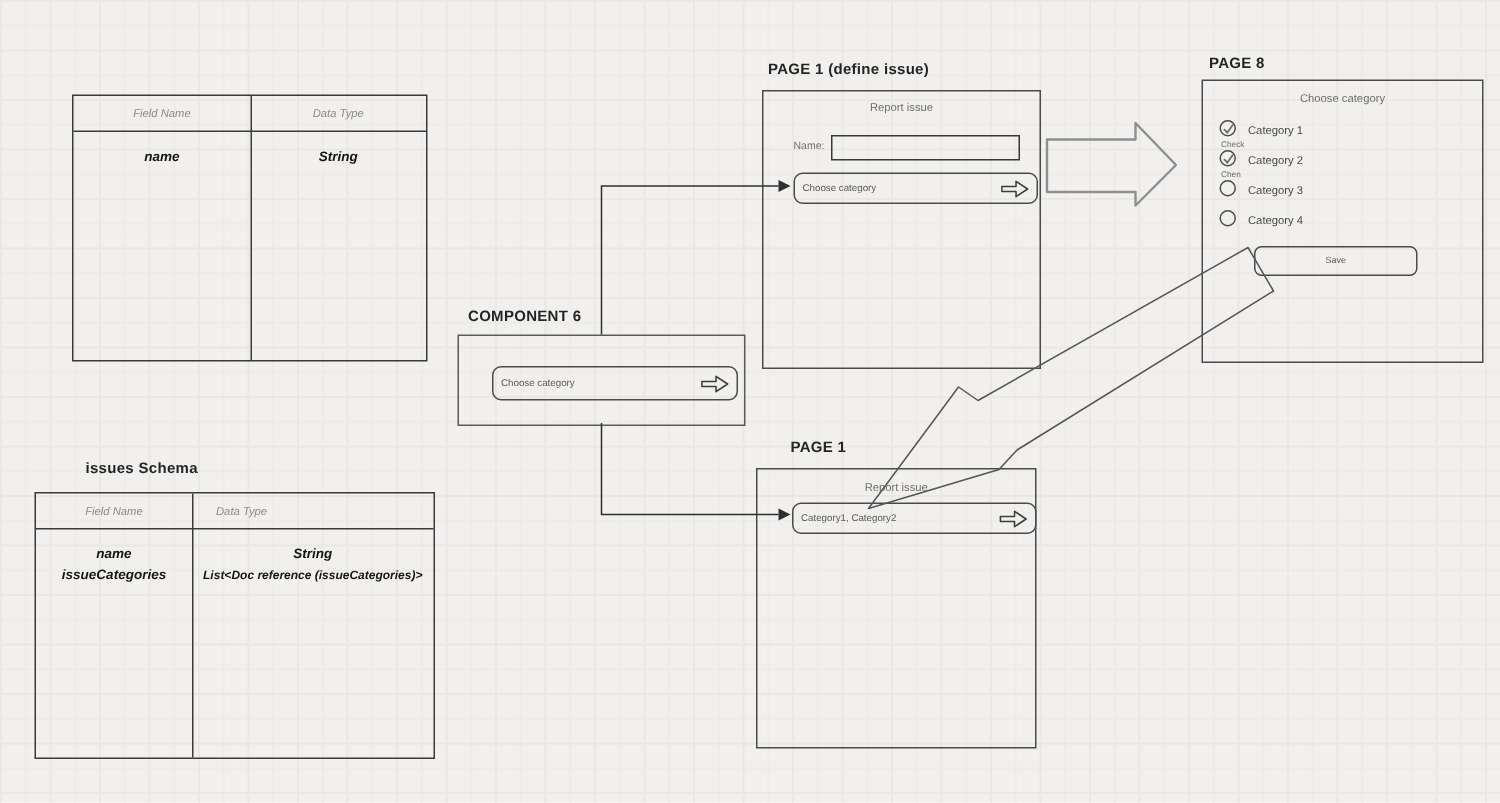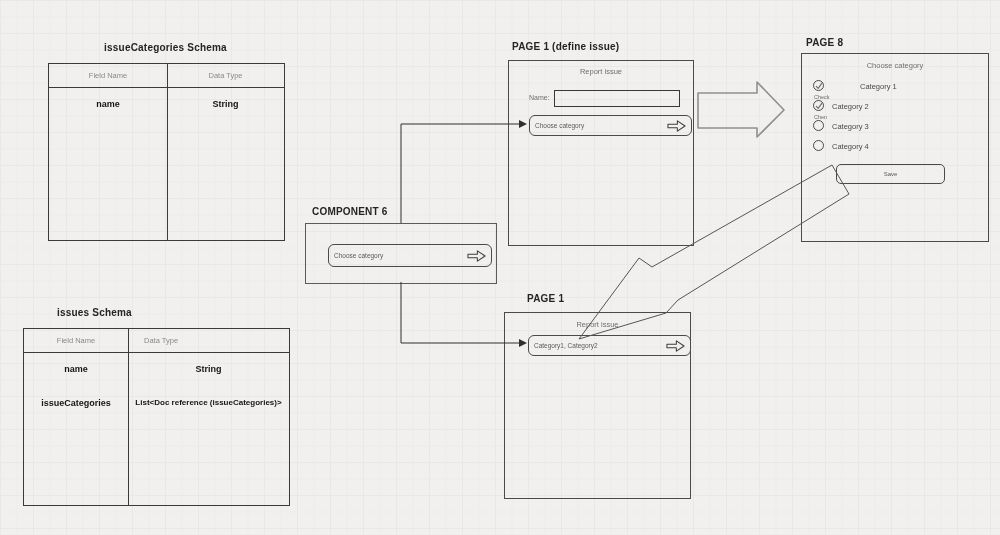--- a/index.html
+++ b/index.html
@@ -13,21 +13,21 @@
       linear-gradient(90deg,#edecea 1px, transparent 1px);
     background-size:33px 33px,33px 33px,16.5px 16.5px,16.5px 16.5px;
     font-family:"Liberation Sans", sans-serif;
     color:#1f1f1f;
   }
   .abs{position:absolute;}
   .shape-title{font-weight:bold;font-size:10px;color:#242424;letter-spacing:.2px;}
   .center{text-align:center;}
 
   
-  .wf-table{position:absolute;border:1px solid #3a3a3a;background:transparent;}
+  .wf-table{position:absolute;border:1px solid #3a3a3a;background:transparent;font-style:italic;}
   .col-divider{position:absolute;top:0;bottom:0;width:0;border-left:1px solid #3a3a3a;}
   .thead{display:flex;align-items:center;border-bottom:1px solid #3a3a3a;height:23px;}
   .thead span{font-size:7.5px;color:#8a8a8a;text-align:center;}
   .trow{display:flex;align-items:flex-start;}
   .trow span{font-size:9px;font-weight:bold;color:#151515;text-align:center;}
   .cell-sm{font-size:8px !important;}
 
   
   .frame{position:absolute;border:1px solid #4a4a4a;background:transparent;}
   .frame-title{position:absolute;left:0;right:0;text-align:center;font-size:7.5px;color:#6f6f6f;}
@@ -59,21 +59,20 @@
   .overlay .thin{fill:none;stroke:#2f2f2f;stroke-width:1;pointer-events:stroke;}
   .overlay .head{fill:#2f2f2f;stroke:none;pointer-events:all;}
   .overlay .block{fill:none;stroke:#8f8f8f;stroke-width:1.6;stroke-linejoin:round;pointer-events:stroke;}
   .overlay .outline-arrow{fill:none;stroke:#555;stroke-width:1;stroke-linejoin:round;pointer-events:stroke;}
 </style>
 </head>
 <body>
 
 <div class="canvas">
 
-  <div class="abs shape-title center" style="left:48px;top:42px;width:235px;">issueCategories Schema</div>
   <div class="wf-table" style="left:48px;top:63px;width:235px;height:176px;">
     <div class="col-divider" style="left:118px;"></div>
     <div class="thead">
       <span style="width:118px;">Field Name</span>
       <span style="flex:1;">Data Type</span>
     </div>
     <div class="trow" style="margin-top:11px;">
       <span style="width:118px;">name</span>
       <span style="flex:1;">String</span>
     </div>
@@ -83,21 +82,21 @@
   <div class="wf-table" style="left:23px;top:328px;width:265px;height:176px;">
     <div class="col-divider" style="left:104px;"></div>
     <div class="thead">
       <span style="width:104px;">Field Name</span>
       <span style="flex:1;text-align:left;padding-left:16px;">Data Type</span>
     </div>
     <div class="trow" style="margin-top:11px;">
       <span style="width:104px;">name</span>
       <span style="flex:1;">String</span>
     </div>
-    <div class="trow" style="margin-top:24px;">
+    <div class="trow" style="margin-top:4px;align-items:flex-end;">
       <span style="width:104px;">issueCategories</span>
       <span class="cell-sm" style="flex:1;">List&lt;Doc reference (issueCategories)&gt;</span>
     </div>
   </div>
 
   <div class="abs shape-title" style="left:312px;top:206px;">COMPONENT 6</div>
   <div class="frame" style="left:305px;top:223px;width:190px;height:59px;border-color:#5a5a5a;">
     <div class="dropdown" style="left:22px;top:20px;width:152px;height:21px;">
       <span class="dd-label">Choose category</span>
       <svg class="dd-arrow" viewBox="0 0 22 14">
@@ -116,21 +115,21 @@
       <svg class="dd-arrow" viewBox="0 0 22 14">
         <polygon points="1,5 12,5 12,1 21,7 12,13 12,9 1,9"></polygon>
       </svg>
     </div>
   </div>
 
   <div class="abs shape-title" style="left:806px;top:37px;">PAGE 8</div>
   <div class="frame" style="left:801px;top:53px;width:186px;height:187px;">
     <div class="frame-title" style="top:7px;">Choose category</div>
 
-    <div class="radio-row" style="top:26px;gap:28px;">
+    <div class="radio-row" style="top:26px;">
       <span class="radio">
         <svg width="8" height="8" viewBox="0 0 8 8">
           <path d="M1.3,4.4 L3.2,6.4 L6.8,1.4"></path>
         </svg>
         <span class="radio-note">Check</span>
       </span>
       <span class="radio-label">Category 1</span>
     </div>
 
     <div class="radio-row" style="top:46px;">

